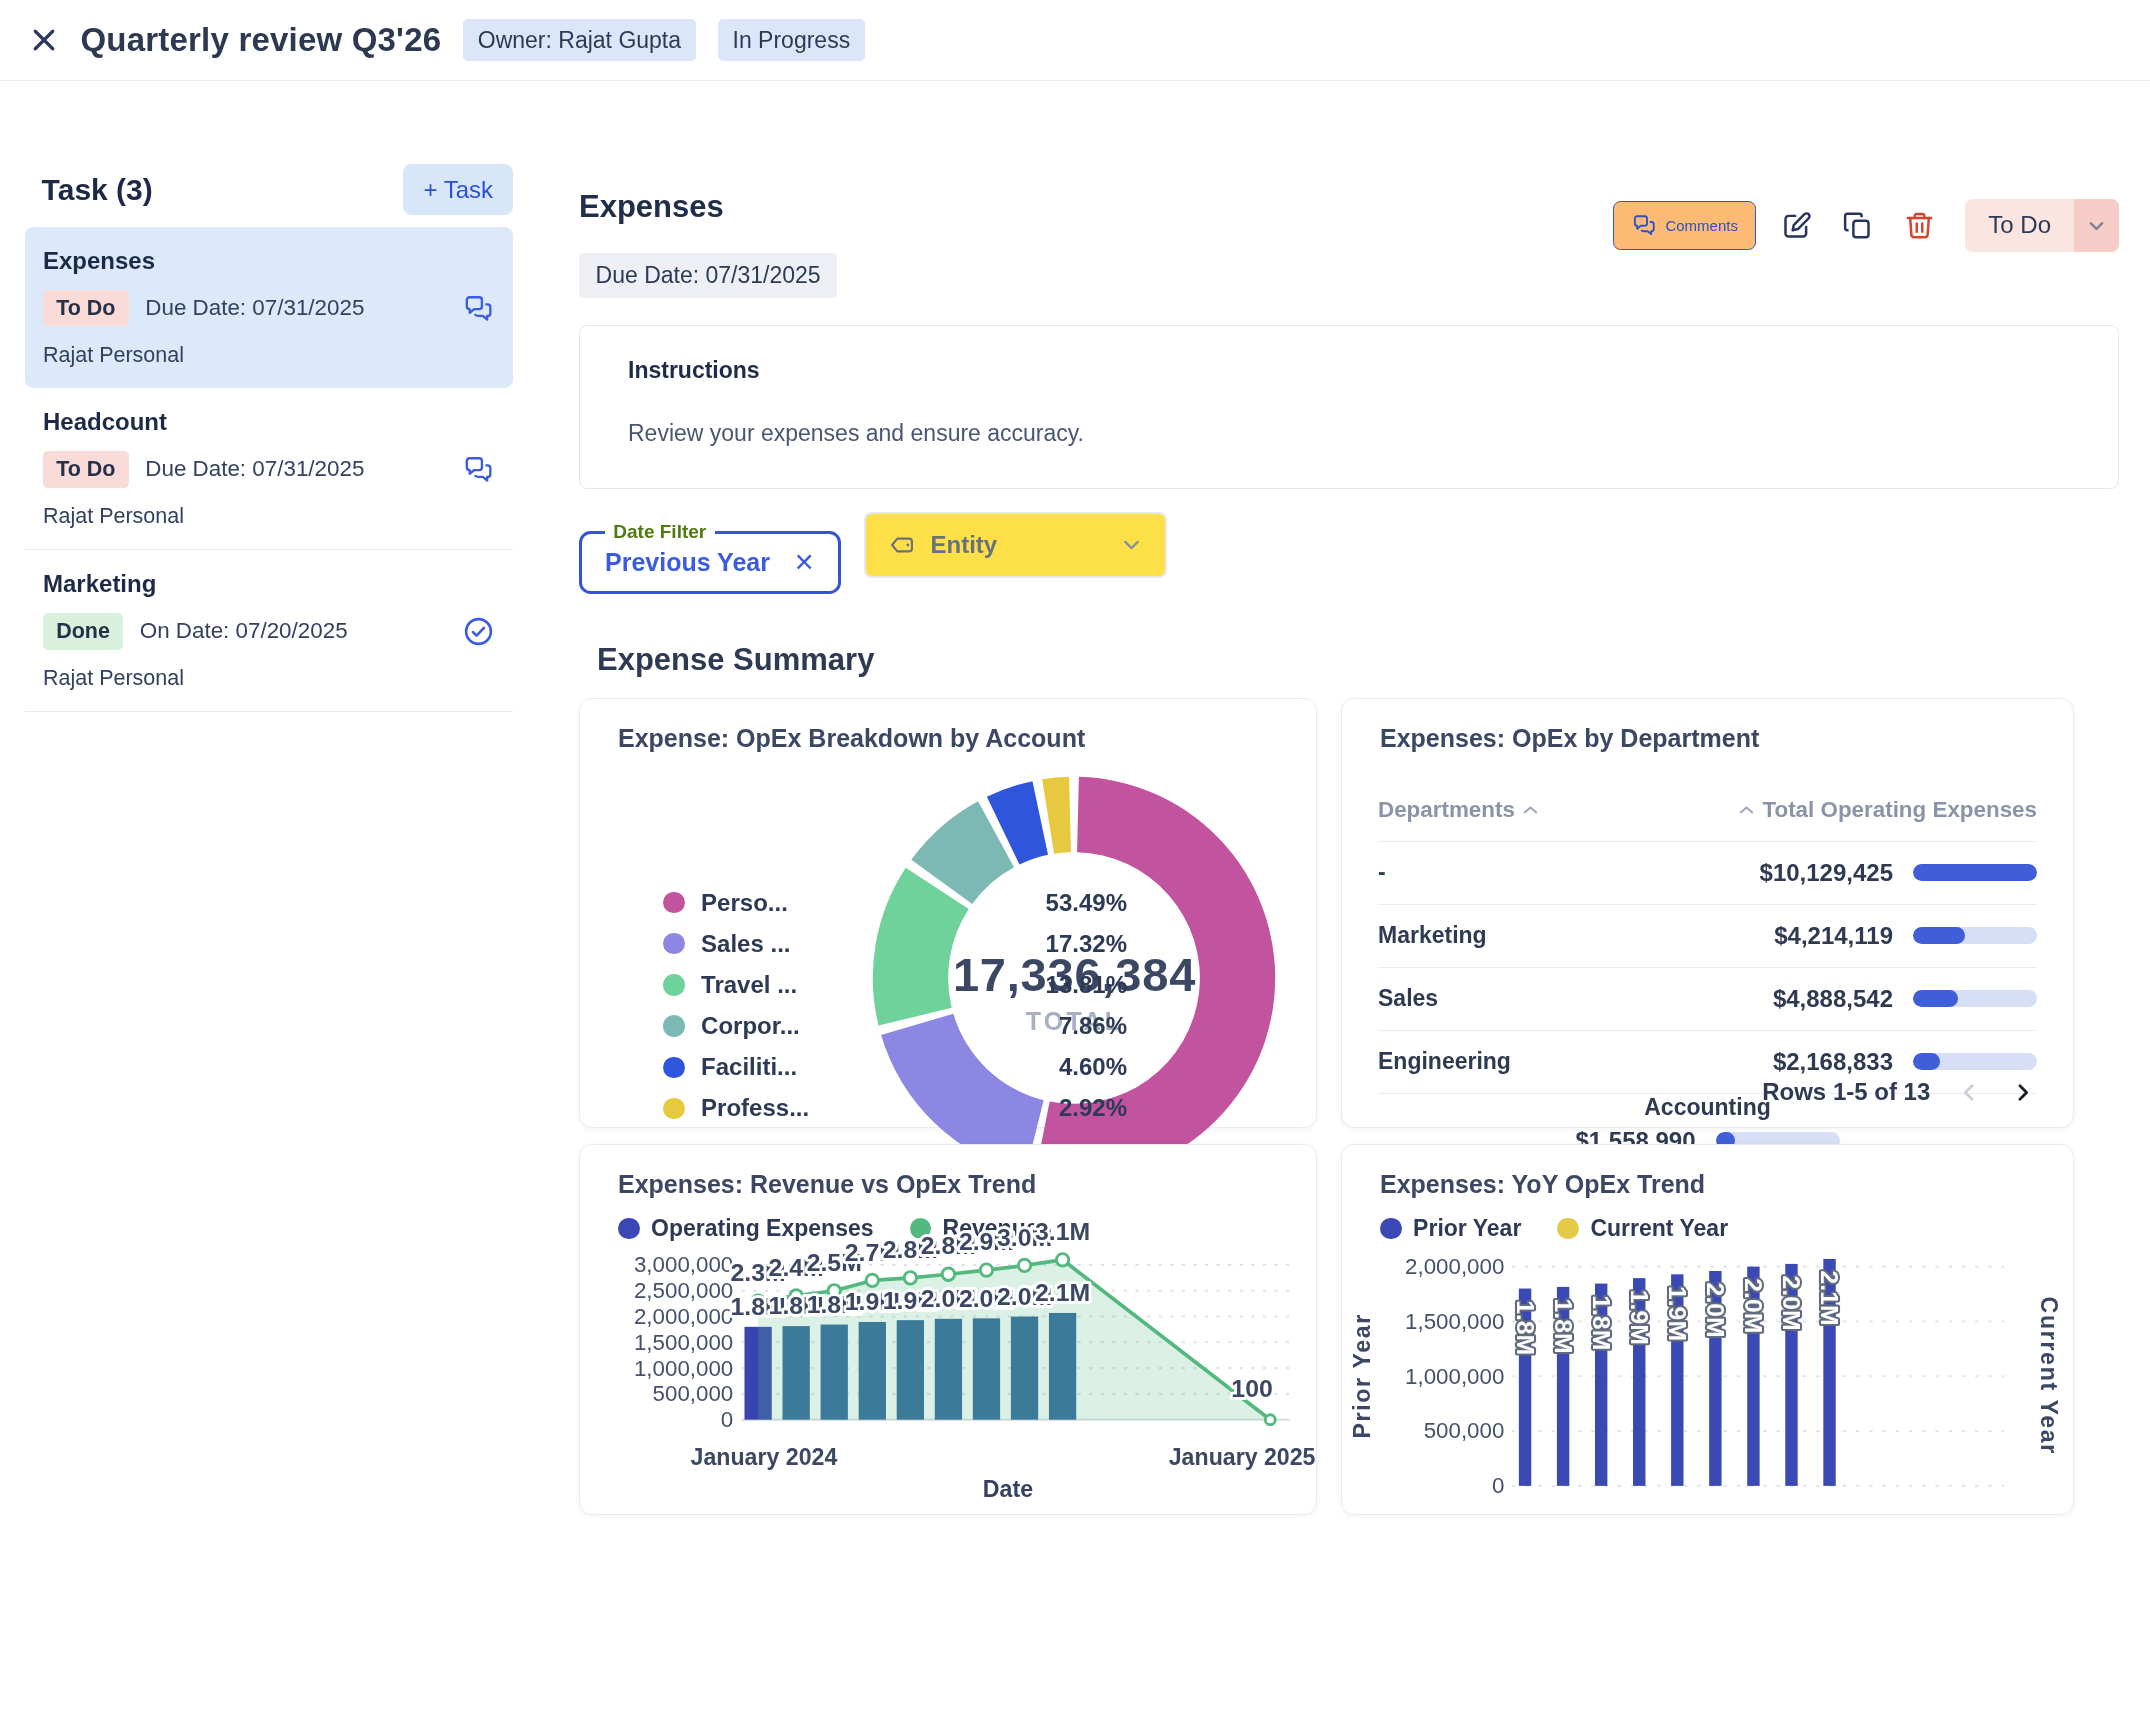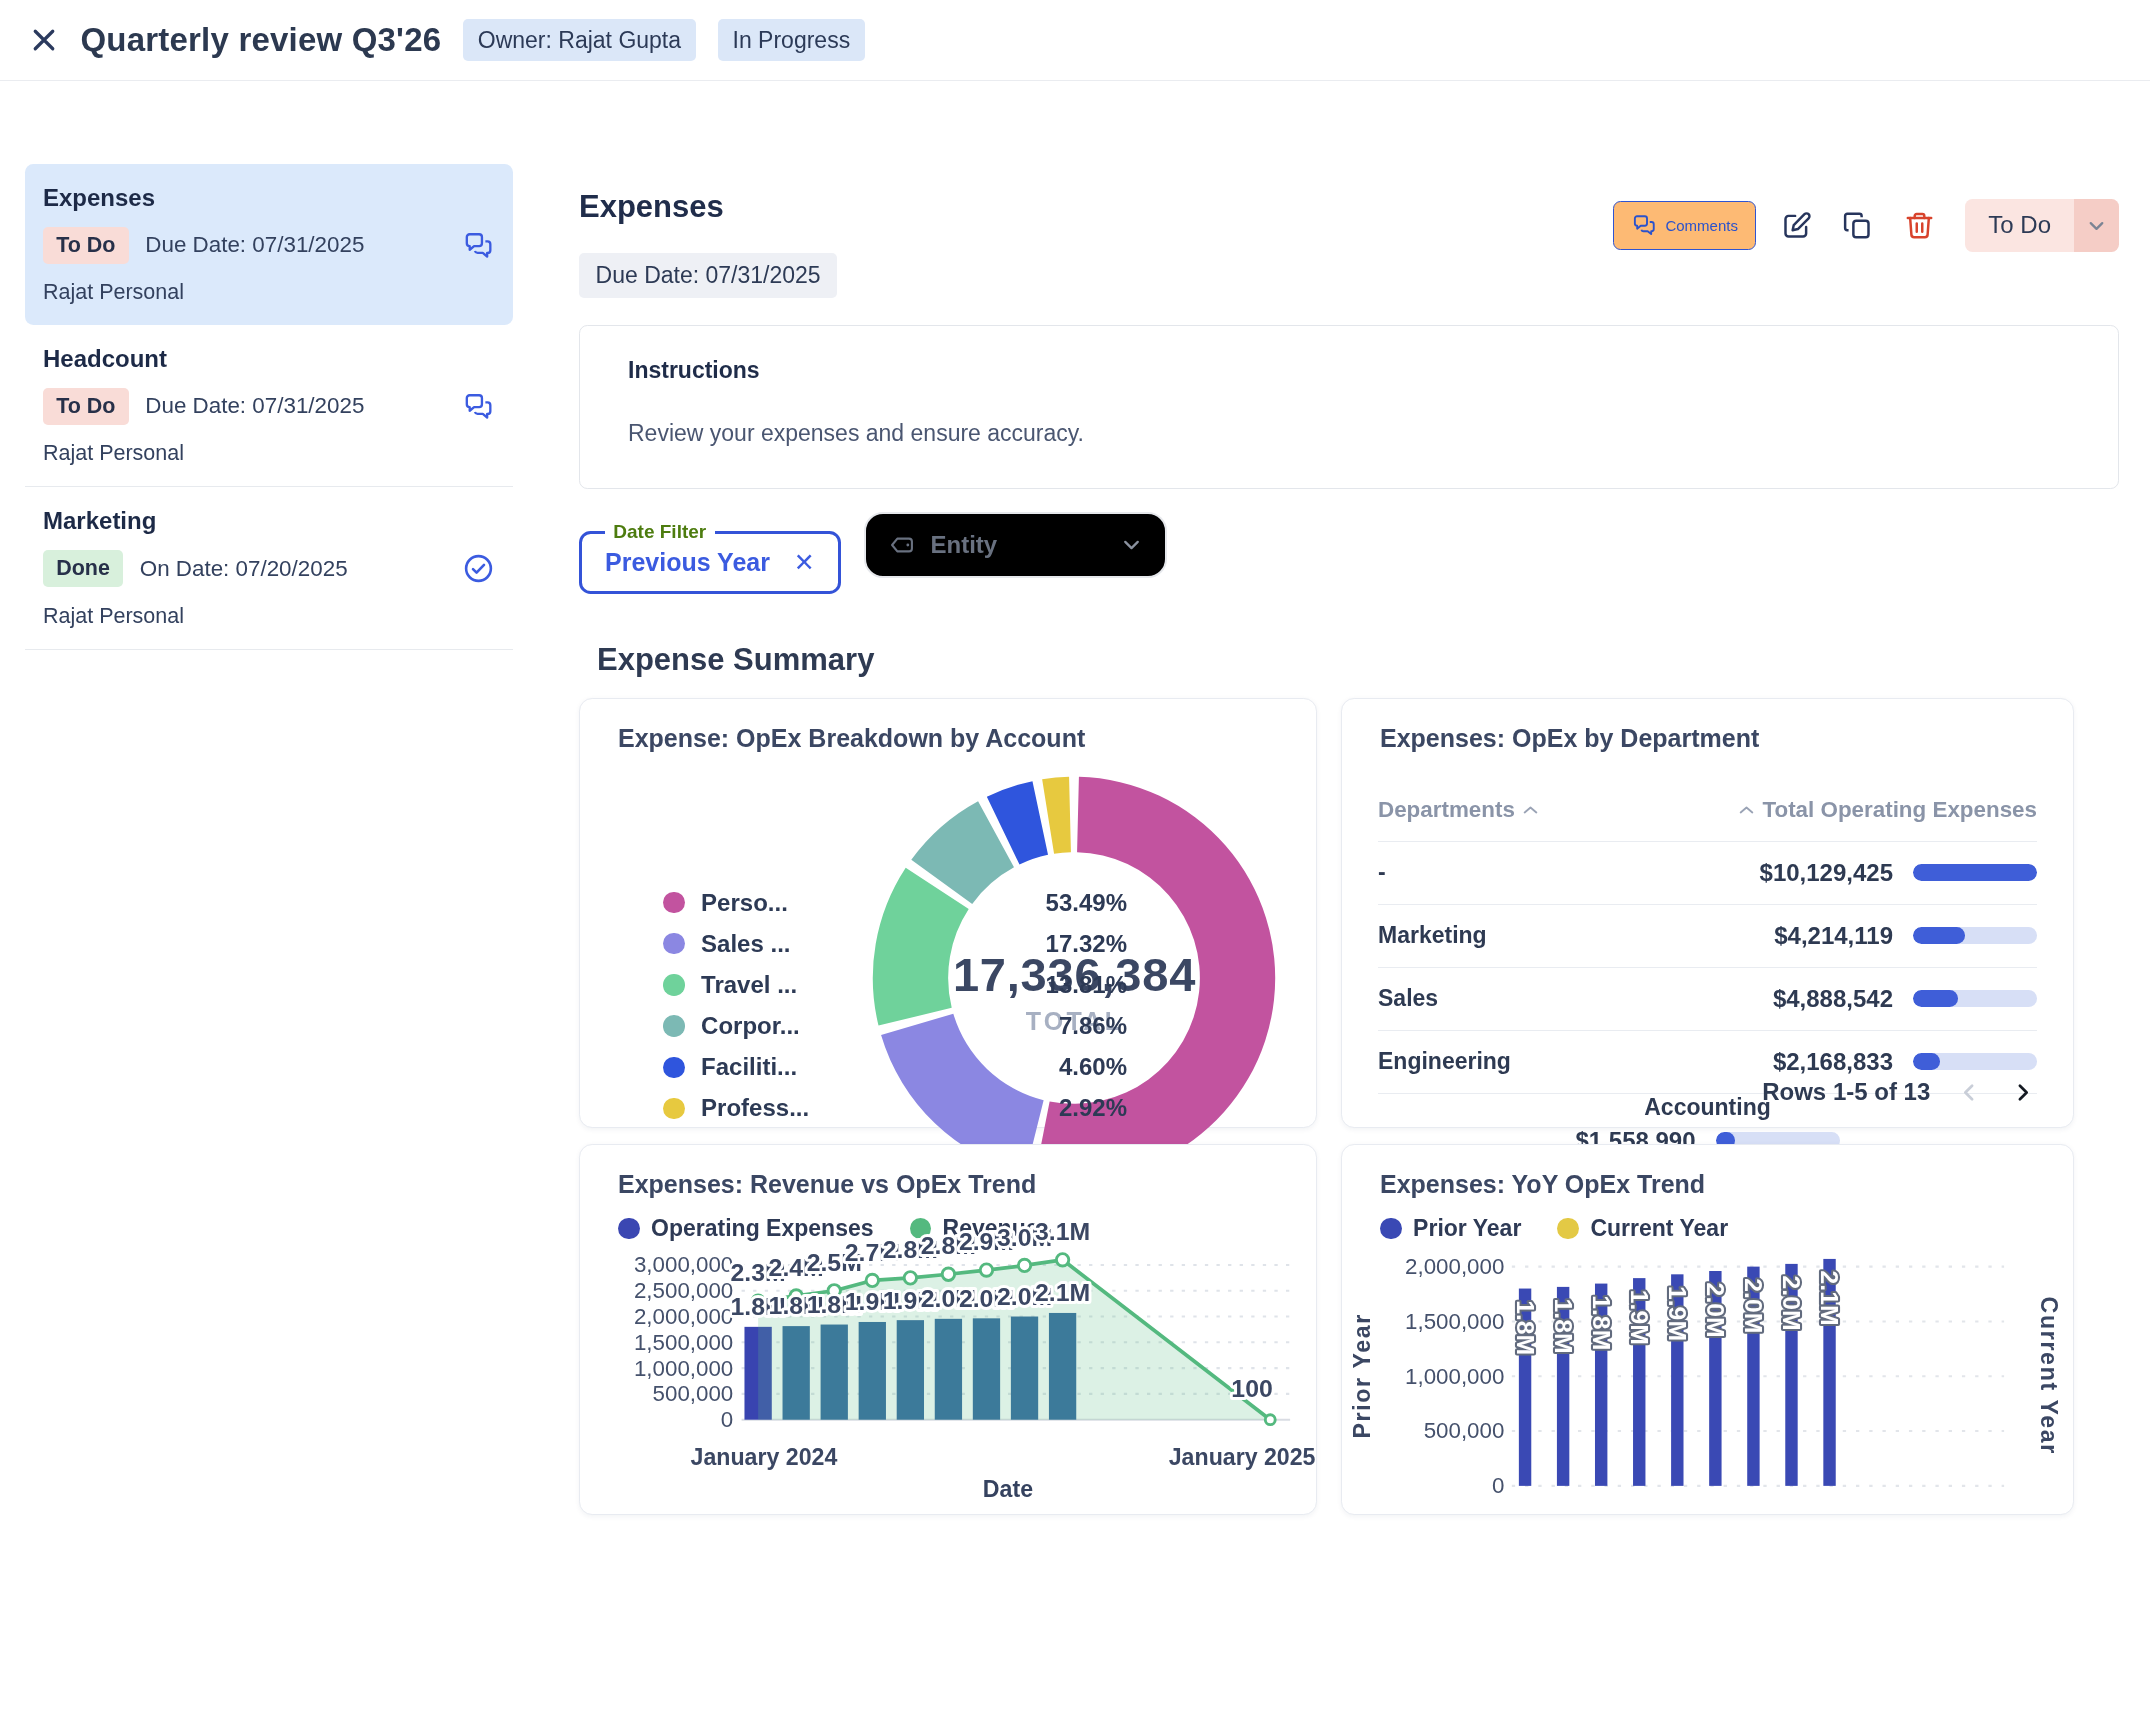--- a/index.html
+++ b/index.html
@@ -51,22 +51,22 @@
   .instructions p { font-size:23px; color:#4a5671; margin:36px 0 10px; }
 
   .section-title { font-size:30px; font-weight:bold; color:#202d4b; margin:41px 0 0; }
 
   .filters { display:flex; align-items:flex-end; gap:23px; margin-top:23px; }
   .date-filter { border:3.3px solid #3453d8; border-radius:11.6px; margin:0; padding:1.7px 20px 13.2px 23px; width:262px; }
   .date-filter legend { font-size:19px; font-weight:bold; color:#4d7c0f; padding:0 8.3px; margin-left:0; }
   .df-row { display:flex; align-items:center; padding-top:3.3px; }
   .df-value { font-size:25px; font-weight:bold; color:#3b5be0; }
   .df-clear { margin-left:auto; color:#3b5be0; font-size:25px; cursor:pointer; line-height:1; padding:0 3.3px; }
-  .entity-select { width:303px; height:66px; border:2.5px solid #e6e8ec; border-radius:19px; display:flex;
-                   align-items:center; padding:0 21.5px; gap:15px; cursor:pointer; background:#000000; margin-bottom:16px; }
+  .entity-select { width:303px; height:66px; border:2.5px solid #e6e8ec; border-radius:8px; display:flex;
+                   align-items:center; padding:0 21.5px; gap:15px; cursor:pointer; background:#fde047; margin-bottom:16px; }
   .entity-label { font-size:24px; color:#697180; font-weight:600; }
   .entity-chev { margin-left:auto; display:flex; }
 
   
   .summary { margin-top:48px; }
   .summary-title { font-size:31px; font-weight:bold; color:#2e3a52; margin:0 0 0 18px; }
   .grid { display:grid; grid-template-columns:738px 733px; gap:16.6px 24px; margin-top:20px; }
   .card { position:relative; background:#fff; border:0.8px solid #e8ebf1; border-radius:13.2px;
           box-shadow:0 1.7px 5px rgba(25,39,70,.05); }
   .card h3 { position:absolute; top:25px; left:38px; font-size:25px; font-weight:bold; color:#3b4763; margin:0; }
@@ -117,20 +117,24 @@
       <svg width="30" height="30" viewBox="0 0 24 24" fill="none" stroke="#2b3a5e" stroke-width="2.6" stroke-linecap="round">
           <path d="M5 5l14 14M19 5L5 19"></path>
         </svg>
     </span>
     <h1 class="page-title">Quarterly review Q3'26</h1>
     <span class="hdr-badge">Owner: Rajat Gupta</span>
     <span class="hdr-badge">In Progress</span>
   </header>
 
   <aside class="sidebar">
+    <div class="sidebar-head">
+      <span class="sidebar-title">Task (3)</span>
+      <button class="add-task">+ Task</button>
+    </div>
 
     <div class="task-card selected">
       <div class="task-title">Expenses</div>
       <div class="task-meta">
         <span class="status-badge status-todo">To Do</span>
         <span class="task-date">Due Date: 07/31/2025</span>
         <span class="task-icon">
           <svg width="33" height="33" viewBox="0 0 24 24" fill="none" stroke="#3b5be0" stroke-width="1.7" stroke-linejoin="round">
               <path d="M3.5 5.8a2 2 0 0 1 2-2h7a2 2 0 0 1 2 2v4.6a2 2 0 0 1-2 2H8.8l-3.2 2.7v-2.7h-.1a2 2 0 0 1-2-2z"></path>
               <path d="M17 9h1.6a2 2 0 0 1 2 2v4.4a2 2 0 0 1-2 2h-.3v2.6l-3.2-2.6h-3.8a2 2 0 0 1-1.9-1.4"></path>

